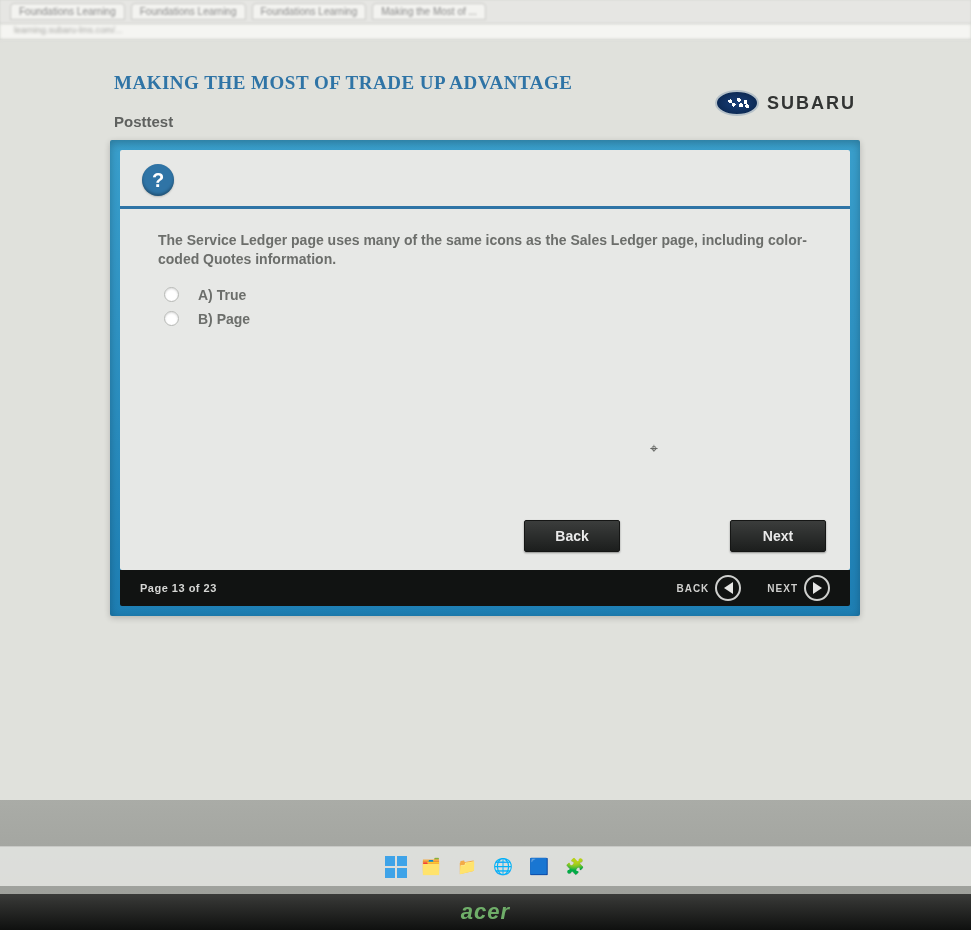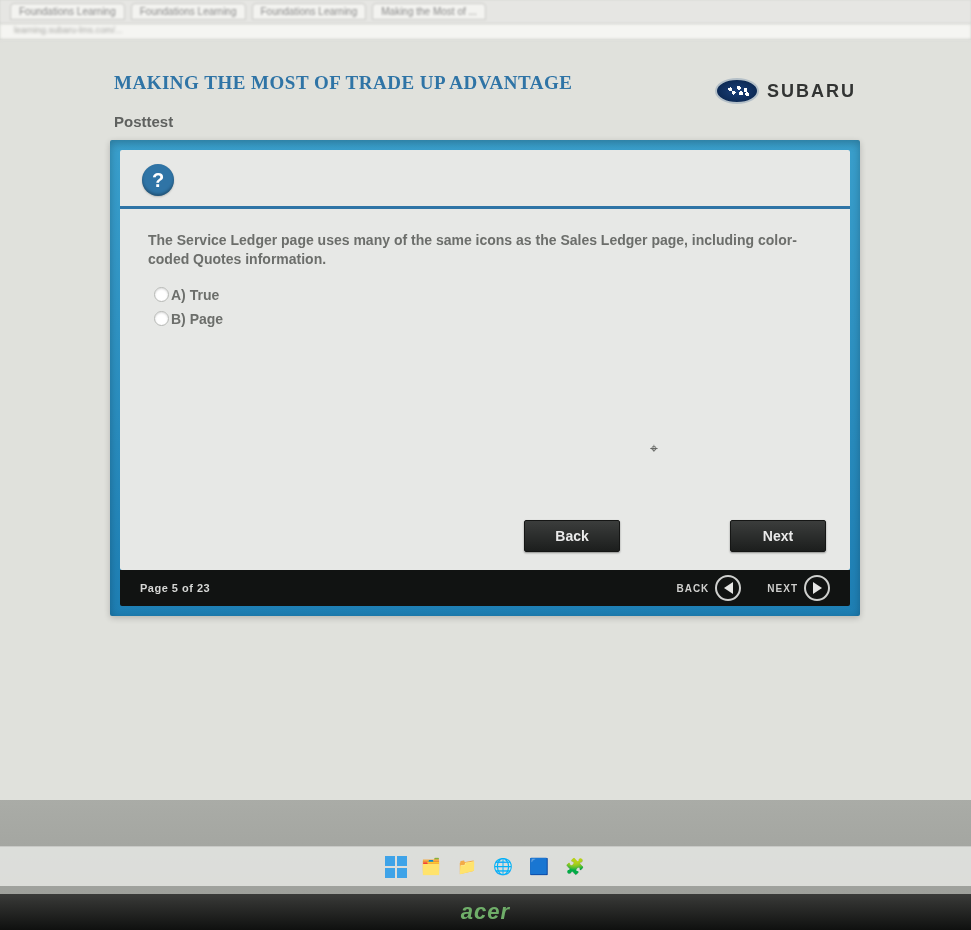--- a/index.html
+++ b/index.html
@@ -72,21 +72,21 @@
   .module-subtitle {
     color: #5f615f;
     font-weight: 700;
     font-size: 15px;
     margin-top: 19px;
   }
   .brand {
     display: flex;
     align-items: center;
     gap: 8px;
-    margin-top: 6px;
+    margin-top: 18px;
   }
   .brand-name {
     font-weight: 700;
     letter-spacing: 2px;
     color: #323433;
     font-size: 18px;
   }
   .brand-oval {
     width: 44px; height: 26px;
     background: radial-gradient(ellipse at center, #1a3f7a 0%, #0b2750 80%);
@@ -142,34 +142,34 @@
     color: #7d7f7d;
     font-weight: 600;
   }
   .q-head-text .qnum {
     font-size: 20px;
     font-weight: 800;
     color: #545654;
   }
 
   .q-body {
-    padding: 22px 38px 20px 28px;
+    padding: 22px 38px 20px 38px;
   }
   .q-text {
     color: #6c6e6b;
     font-size: 14px;
     font-weight: 600;
     line-height: 1.35;
     margin-bottom: 14px;
   }
   .answers { margin-left: 6px; }
   .answer {
     display: flex;
     align-items: center;
-    gap: 2px;
+    gap: 19px;
     padding: 4px 0;
     cursor: pointer;
   }
   .radio {
     width: 15px; height: 15px;
     border-radius: 50%;
     background: #fff;
     border: 1px solid #b6b8b5;
     box-shadow: inset 0 1px 2px rgba(0,0,0,.15);
   }
@@ -328,21 +328,21 @@
         <div class="cursor" style="left:530px; top:290px;">⌖</div>
 
         <div class="nav-row">
           <div class="btn">Back</div>
           <div class="btn">Next</div>
         </div>
 
       </div>
 
       <div class="footer-bar">
-        <div class="footer-left">Page 5 of 23</div>
+        <div class="footer-left">Page 13 of 23</div>
         <div class="footer-right">
           <div class="circle-btn">
             <span class="lbl">BACK</span>
             <span class="circle">
                 <span class="tri-left"></span>
               </span>
           </div>
           <div class="circle-btn">
             <span class="lbl">NEXT</span>
             <span class="circle">

